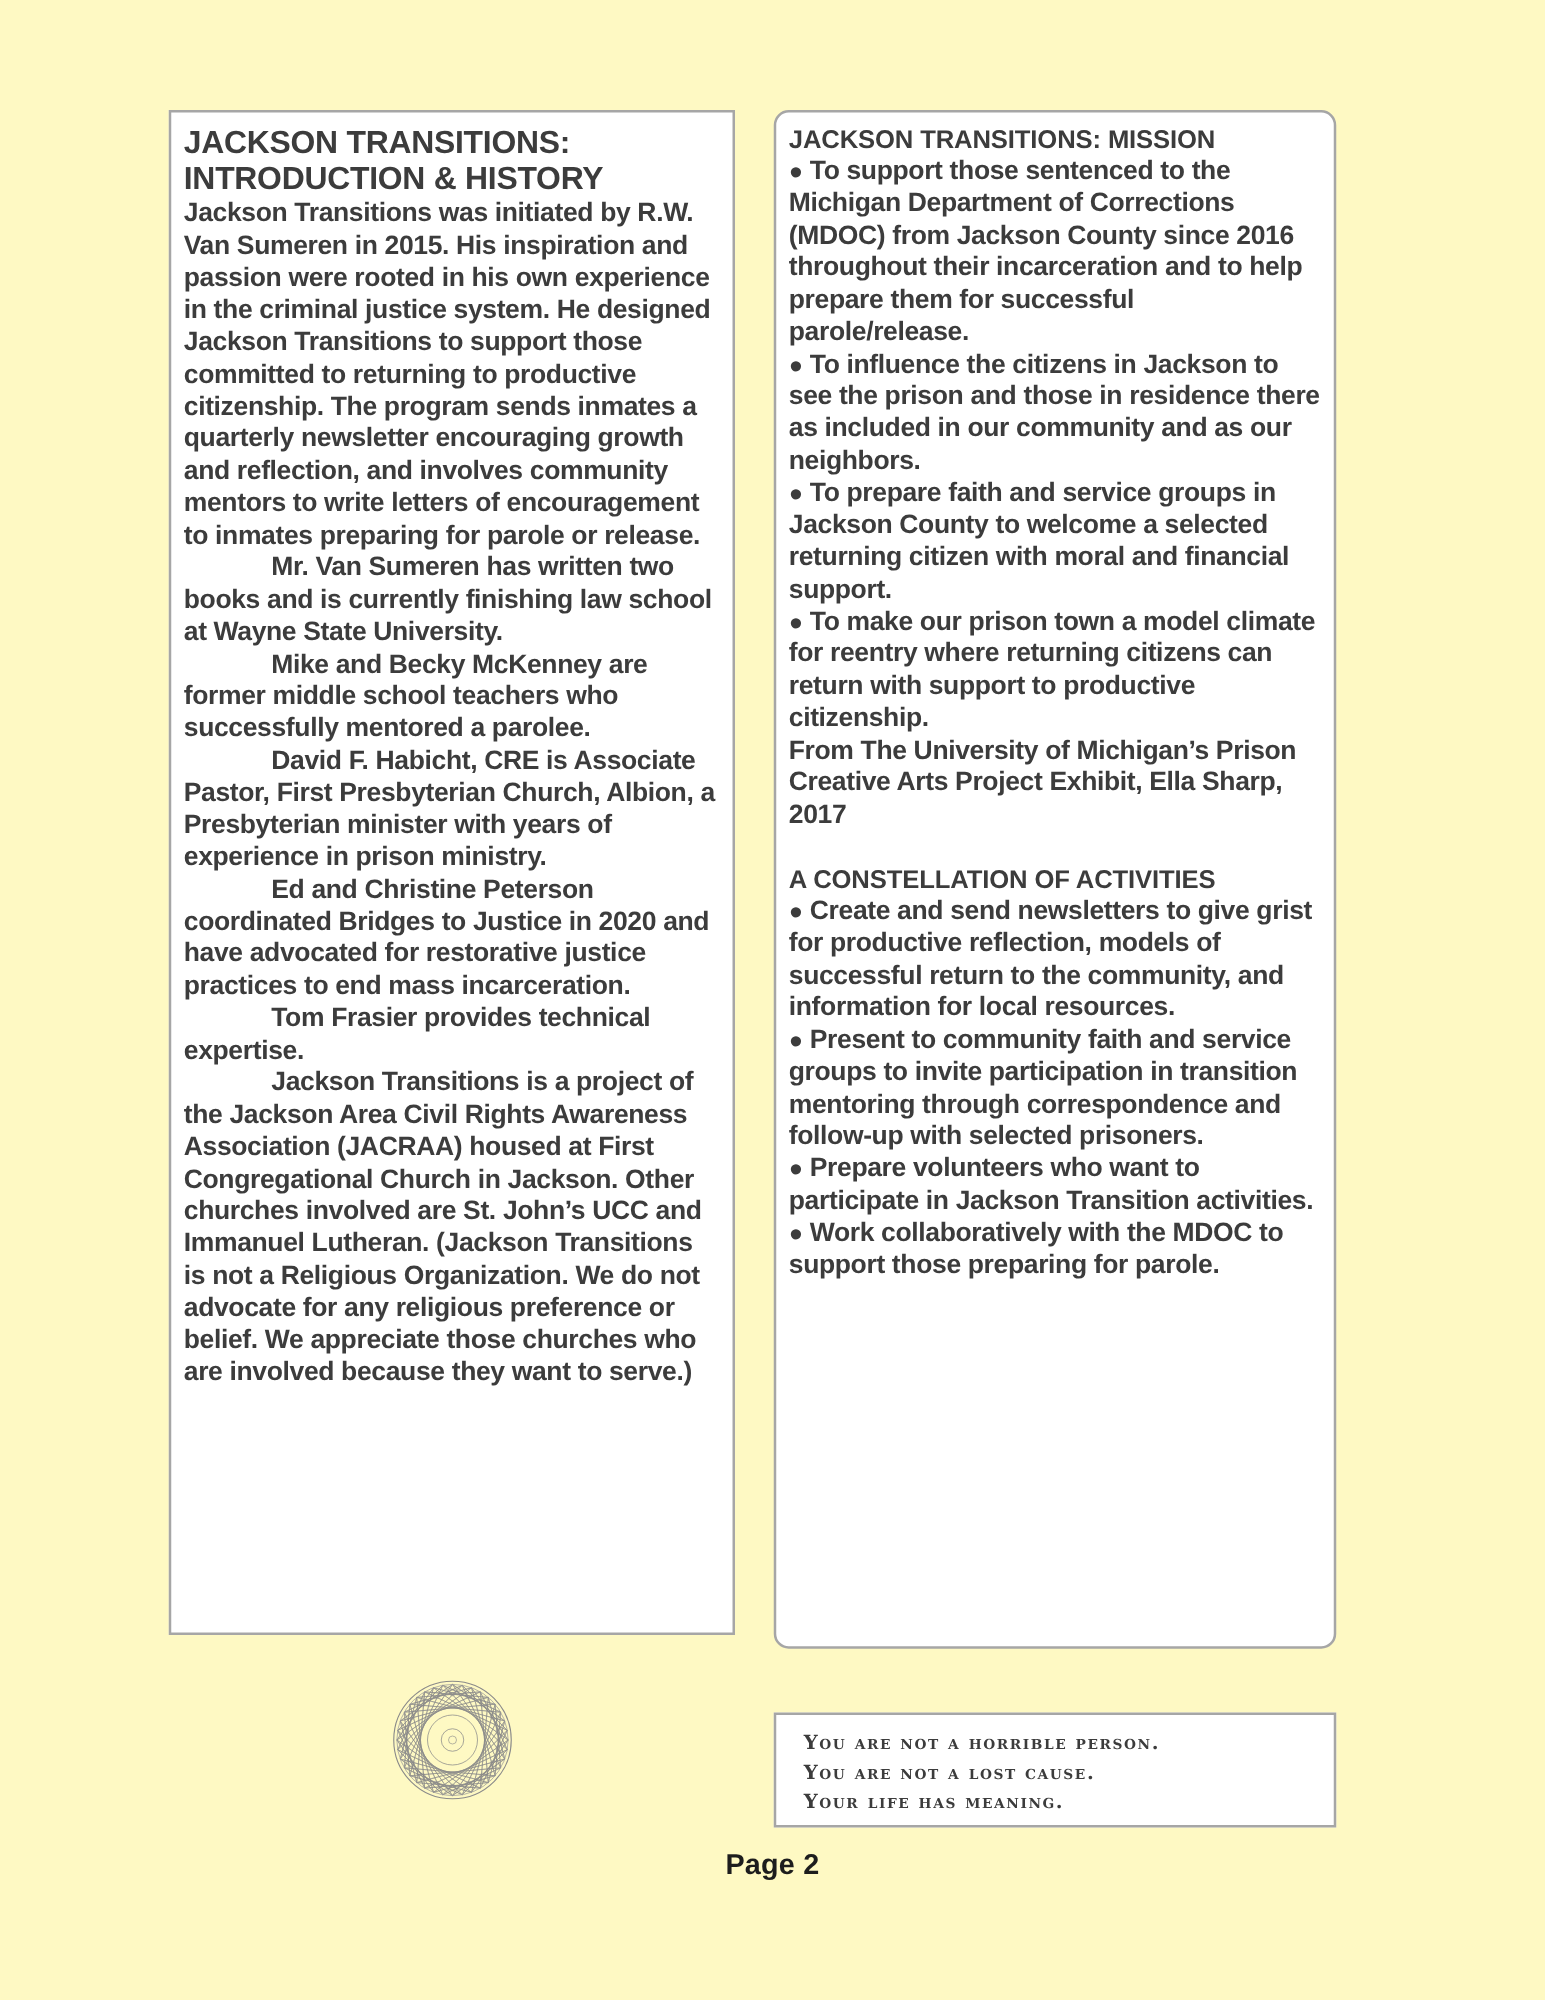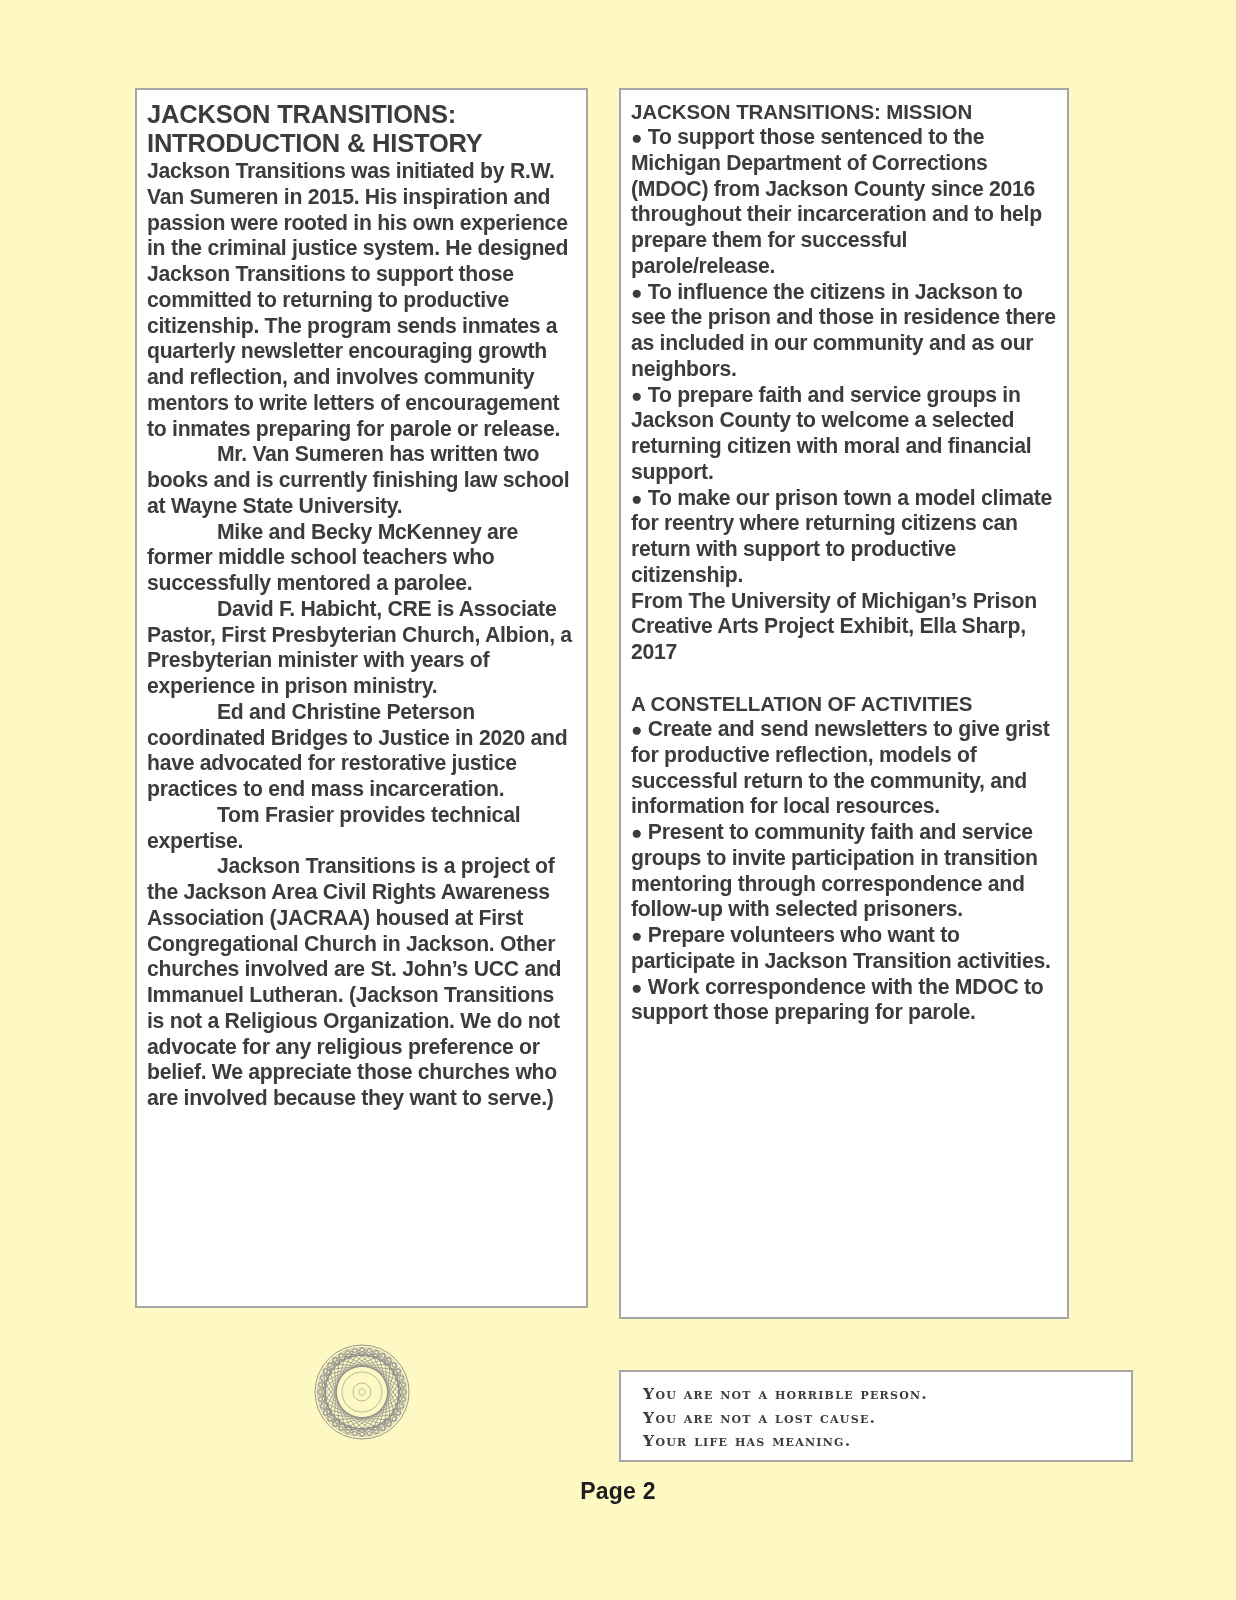--- a/index.html
+++ b/index.html
@@ -34,20 +34,21 @@
     left: 135px;
     top: 88px;
     width: 453px;
     height: 1220px;
   }
   #right-col-box {
     left: 619px;
     top: 88px;
     width: 450px;
     height: 1231px;
+    border-radius: 12px;
   }
 
   .col-title {
     font-size: 25.5px;
     font-weight: bold;
     line-height: 1.14;
     letter-spacing: -0.2px;
     color: #3c3c3c;
     margin: 0 0 0 0;
   }
@@ -101,21 +102,21 @@
     display: block;
     width: 100px;
     height: 100px;
   }
 
   
   #quote-box {
     position: absolute;
     left: 619px;
     top: 1370px;
-    width: 514px;
+    width: 450px;
     height: 92px;
     border: 2px solid #a6a6a6;
     box-sizing: border-box;
     background: #ffffff;
     padding: 10px 0 0 22px;
   }
   .quote-line {
     font-family: "DejaVu Serif", serif;
     font-weight: bold;
     font-size: 15.6px;
@@ -170,21 +171,21 @@
 
     <p class="body-text">From The University of Michigan’s Prison Creative Arts Project Exhibit, Ella Sharp, 2017</p>
 
     <div class="section-gap"></div>
 
     <h2 class="col-title small">A CONSTELLATION OF ACTIVITIES</h2>
 
     <p class="bullet-line"><span class="dot">●</span> <span>Create and send newsletters to give grist for productive reflection, models of successful return to the community, and information for local resources.</span></p>
     <p class="bullet-line"><span class="dot">●</span> <span>Present to community faith and service groups to invite participation in transition mentoring through correspondence and follow-up with selected prisoners.</span></p>
     <p class="bullet-line"><span class="dot">●</span> <span>Prepare volunteers who want to participate in Jackson Transition activities.</span></p>
-    <p class="bullet-line"><span class="dot">●</span> <span>Work correspondence with the MDOC to support those preparing for parole.</span></p>
+    <p class="bullet-line"><span class="dot">●</span> <span>Work collaboratively with the MDOC to support those preparing for parole.</span></p>
   </div>
 
   <div id="emblem-wrap">
     <svg viewBox="0 0 100 100" xmlns="http://www.w3.org/2000/svg" aria-hidden="true">
       <g fill="none" stroke="#8a8a8a" stroke-width="0.45" id="emblem-lines">
           <line x1="50.00" y1="5.50" x2="91.82" y2="34.78"></line>
           <line x1="57.73" y1="6.18" x2="93.82" y2="42.27"></line>
           <line x1="65.22" y1="8.18" x2="94.50" y2="50.00"></line>
           <line x1="72.25" y1="11.46" x2="93.82" y2="57.73"></line>
           <line x1="78.60" y1="15.91" x2="91.82" y2="65.22"></line>

